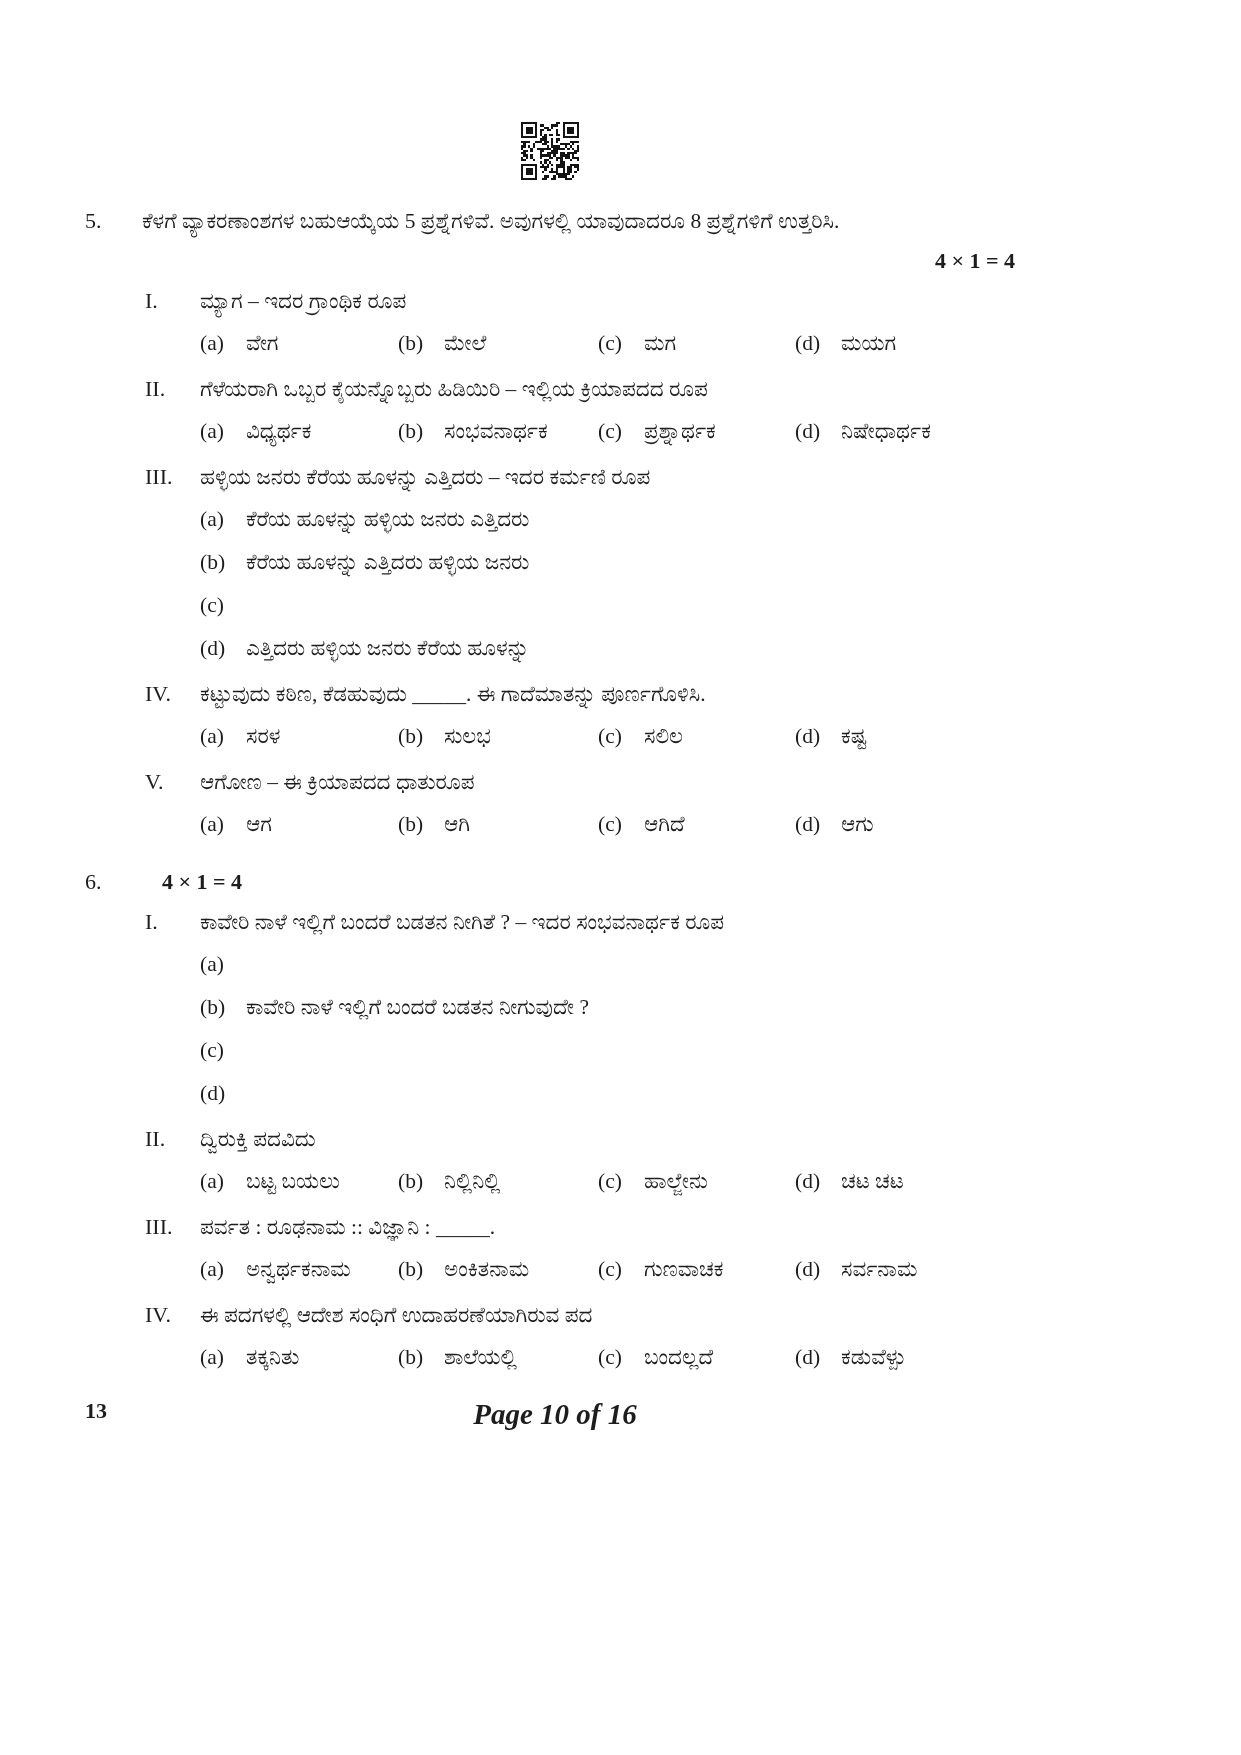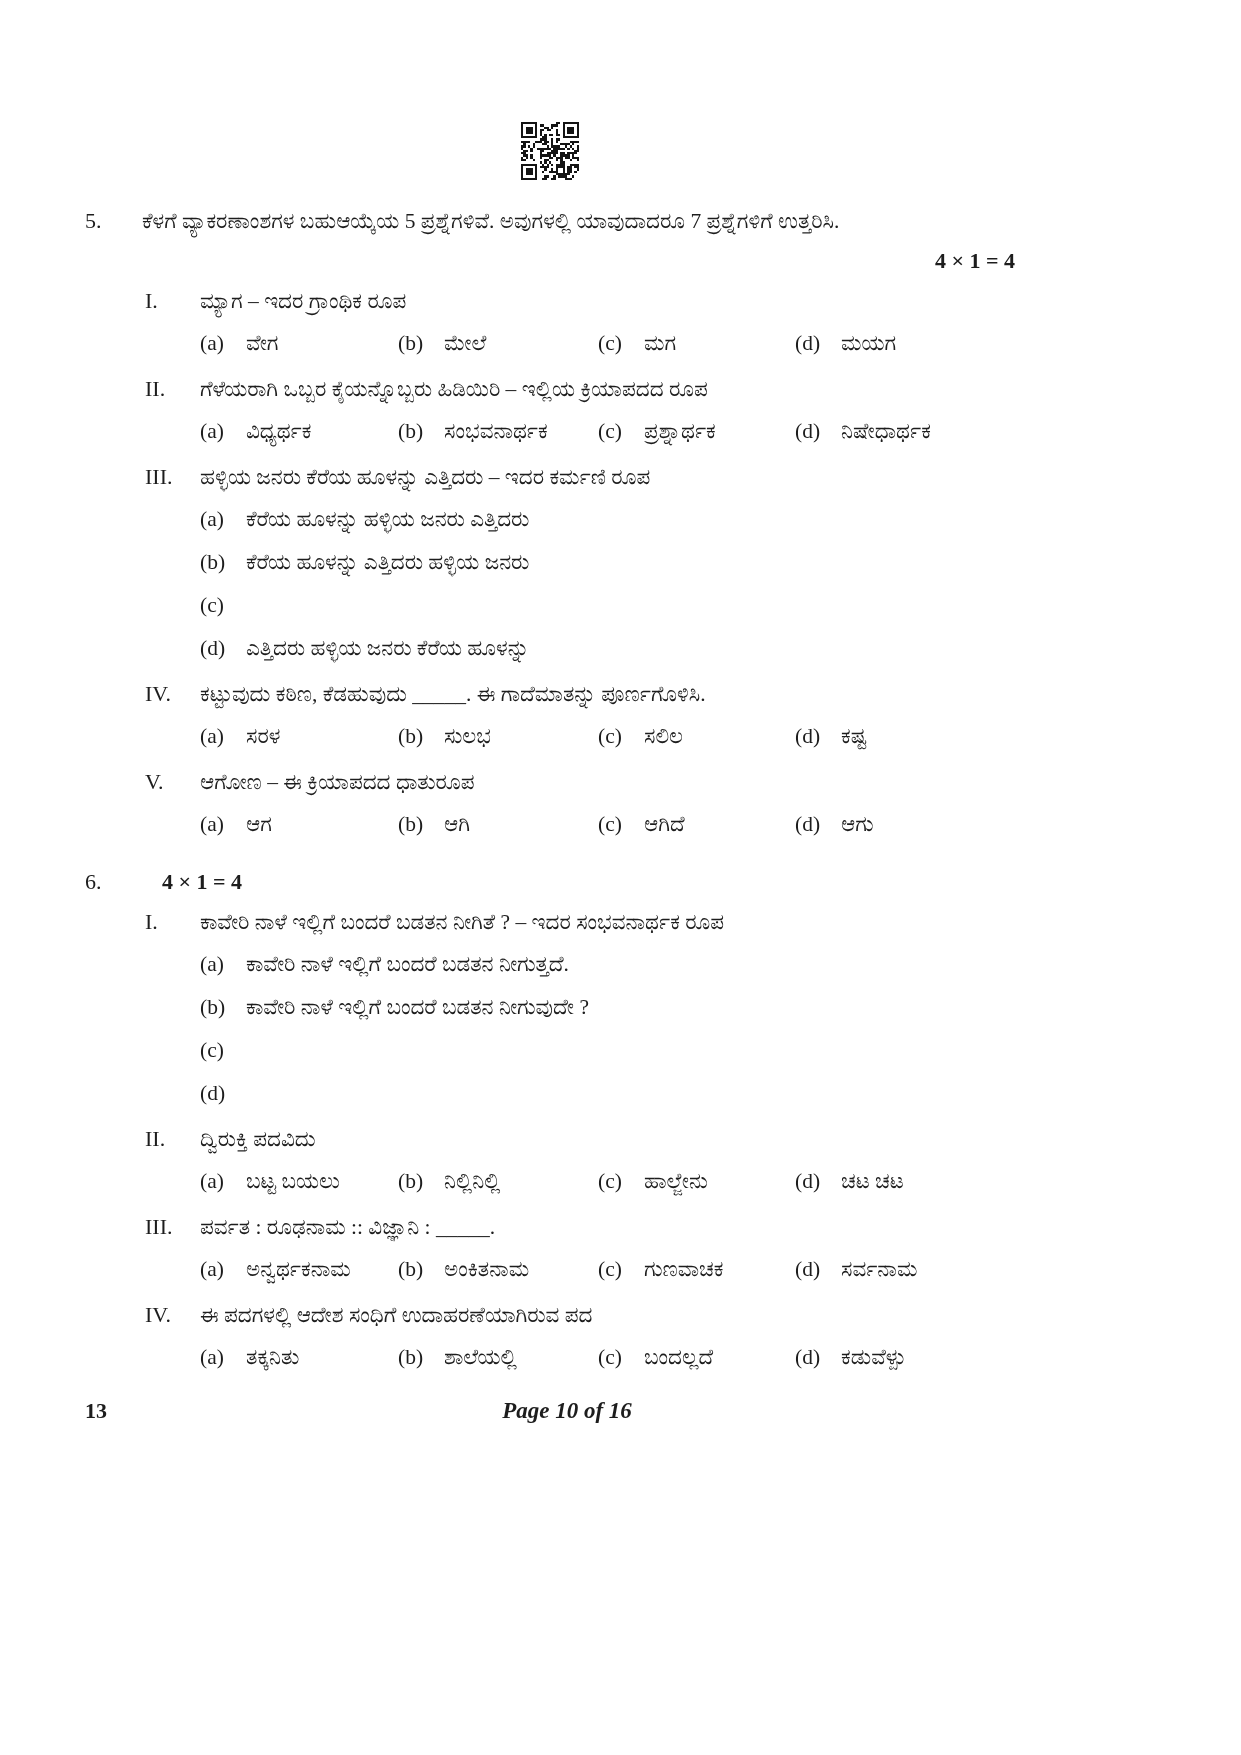--- a/index.html
+++ b/index.html
@@ -57,22 +57,22 @@
   .footer{
     position:absolute;left:0;top:1398px;width:1131px;
     height:34px;
     font-family:Liberation Serif, serif;
   }
   .footer-left{
     position:absolute;left:85px;top:0;
     font-weight:bold;font-size:22px;
   }
   .footer-center{
-    position:absolute;left:12px;width:1110px;text-align:center;top:0;
-    font-weight:bold;font-style:italic;font-size:23px;
+    position:absolute;left:0;width:1110px;text-align:center;top:0;
+    font-weight:bold;font-style:italic;font-size:29px;
   }
   svg{display:block;}
 </style>
 </head>
 <body>
 
 <div class="page">
 
   <div class="qr-wrap">
     <span id="qr">
@@ -297,21 +297,21 @@
           <rect fill="#fff" x="2.3" y="43.699999999999996" width="11.5" height="11.5"></rect>
           <rect x="4.6" y="46" width="6.8999999999999995" height="6.8999999999999995"></rect>
         </svg>
       </span>
   </div>
 
   <div id="questions">
       <section class="question">
         <div class="q-head">
           <span class="q-num">5.</span>
-          <span class="q-text">ಕೆಳಗೆ ವ್ಯಾಕರಣಾಂಶಗಳ ಬಹುಆಯ್ಕೆಯ 5 ಪ್ರಶ್ನೆಗಳಿವೆ. ಅವುಗಳಲ್ಲಿ ಯಾವುದಾದರೂ 7 ಪ್ರಶ್ನೆಗಳಿಗೆ ಉತ್ತರಿಸಿ.</span>
+          <span class="q-text">ಕೆಳಗೆ ವ್ಯಾಕರಣಾಂಶಗಳ ಬಹುಆಯ್ಕೆಯ 5 ಪ್ರಶ್ನೆಗಳಿವೆ. ಅವುಗಳಲ್ಲಿ ಯಾವುದಾದರೂ 8 ಪ್ರಶ್ನೆಗಳಿಗೆ ಉತ್ತರಿಸಿ.</span>
         </div>
         <div class="q-marks-line">4 × 1 = 4</div>
         <div class="sub">
           <div class="sub-head">
             <span class="numeral">I.</span>
             <span class="stem">ಮ್ಯಾಗ – ಇದರ ಗ್ರಾಂಥಿಕ ರೂಪ</span>
           </div>
           <div class="opts row">
             <div class="opt">
               <span class="opt-label">(a)</span>
@@ -433,21 +433,20 @@
           <span class="q-marks-inline">4 × 1 = 4</span>
         </div>
         <div class="sub">
           <div class="sub-head">
             <span class="numeral">I.</span>
             <span class="stem">ಕಾವೇರಿ ನಾಳೆ ಇಲ್ಲಿಗೆ ಬಂದರೆ ಬಡತನ ನೀಗಿತೆ ? – ಇದರ ಸಂಭವನಾರ್ಥಕ ರೂಪ</span>
           </div>
           <div class="opts stack">
             <div class="opt">
               <span class="opt-label">(a)</span>
-              <span class="opt-text">ಕಾವೇರಿ ನಾಳೆ ಇಲ್ಲಿಗೆ ಬಂದರೆ ಬಡತನ ನೀಗುತ್ತದೆ.</span>
             </div>
             <div class="opt">
               <span class="opt-label">(b)</span>
               <span class="opt-text">ಕಾವೇರಿ ನಾಳೆ ಇಲ್ಲಿಗೆ ಬಂದರೆ ಬಡತನ ನೀಗುವುದೇ ?</span>
             </div>
             <div class="opt">
               <span class="opt-label">(c)</span>
             </div>
             <div class="opt">
               <span class="opt-label">(d)</span>

